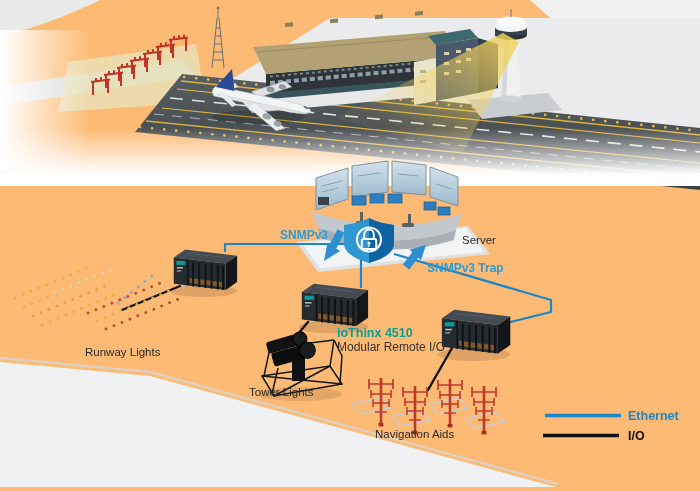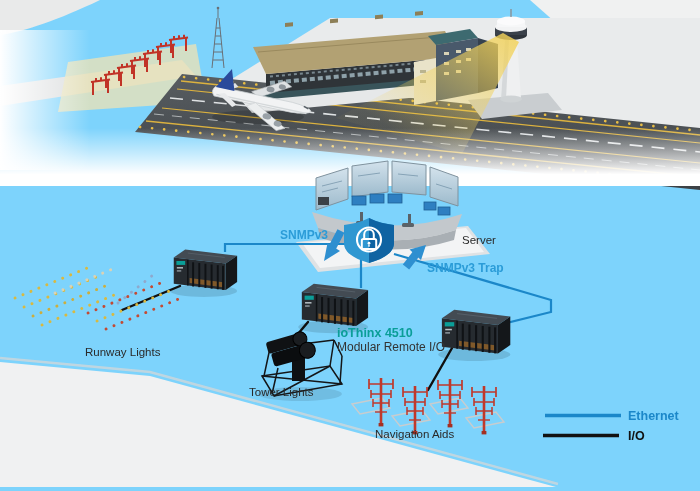--- a/index.html
+++ b/index.html
@@ -1,16 +1,16 @@
 <!DOCTYPE html>
 <html><head>
 <meta charset="utf-8">
 <style>
   html,body{margin:0;padding:0;background:#fff;}
-  .stage{position:relative;width:700px;height:491px;background:#7dd3fc;overflow:hidden;
+  .stage{position:relative;width:700px;height:491px;background:#fdba74;overflow:hidden;
          font-family:"Liberation Sans", sans-serif;}
   svg text{font-family:"Liberation Sans", sans-serif;}
   .lbl{font-size:11.5px;fill:#2a2a2a;}
   .proto{font-size:12px;font-weight:bold;fill:#2b9cd8;}
   .devname{font-size:12.5px;font-weight:bold;fill:#0a9e98;}
   .devdesc{font-size:12px;fill:#333;}
   .legtxt-e{font-size:12.5px;font-weight:bold;fill:#1b87c9;}
   .legtxt-io{font-size:12.5px;font-weight:bold;fill:#111;}
 </style>
 </head>

